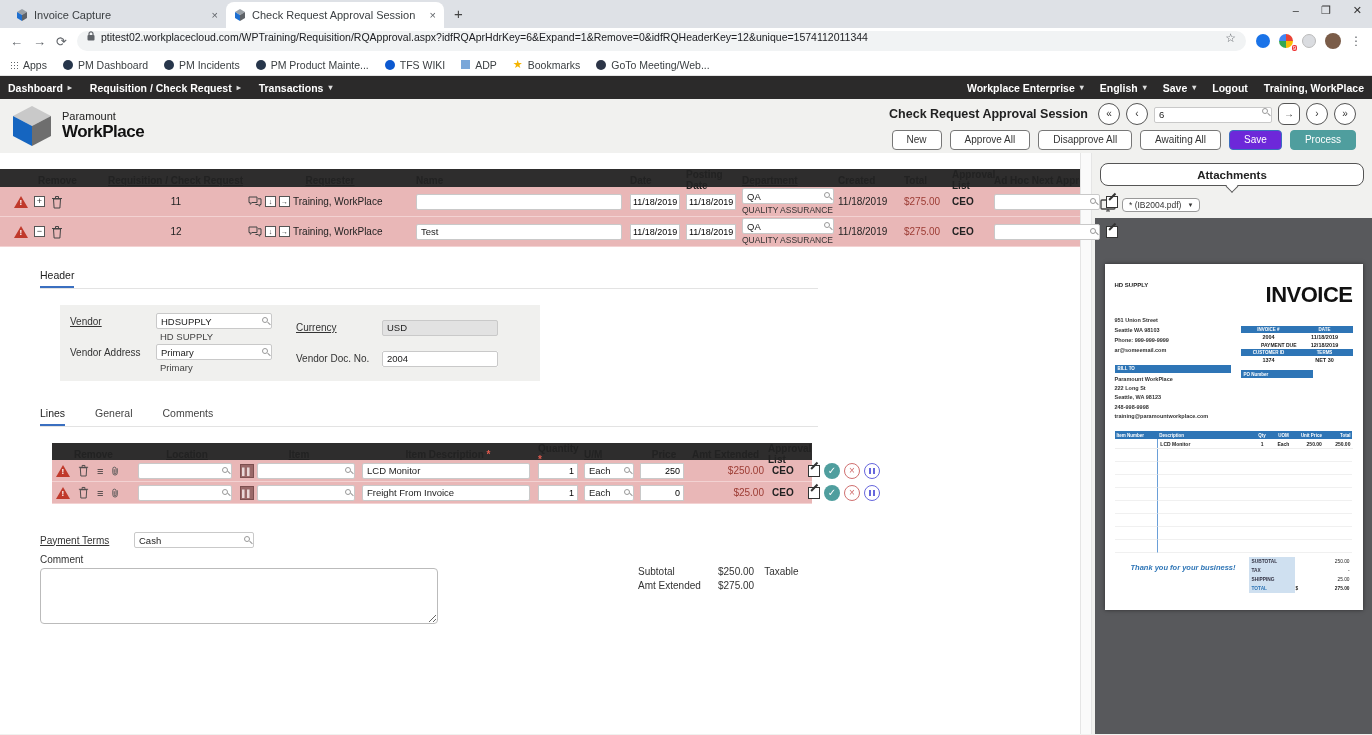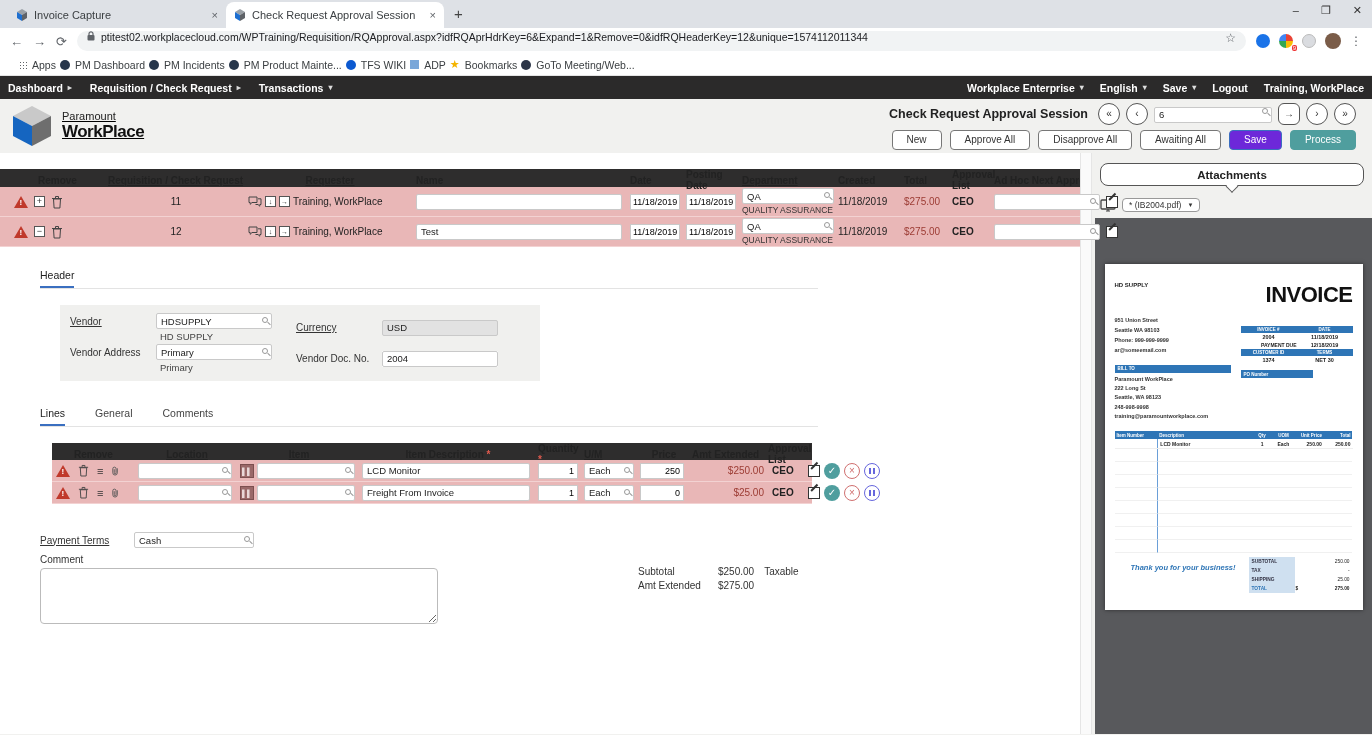--- a/index.html
+++ b/index.html
@@ -16,38 +16,38 @@
   .winctl { position:absolute; right:10px; top:4px; display:flex; gap:22px; font-size:11px; color:#333; }
   .toolbar { height:26px; background:#fff; display:flex; align-items:center; gap:10px; padding:0 10px; }
   .navbtn { color:#5f6368; font-size:13px; }
   .addressbar { flex:1; height:20px; background:#f1f3f4; border-radius:10px; display:flex; align-items:flex-start; gap:6px; padding:0 10px; font-size:10.5px; color:#202124; }
   .addressbar .spacer { flex:1; }
   .exticons { display:flex; align-items:center; gap:9px; }
   .dot { width:14px; height:14px; border-radius:50%; display:inline-block; position:relative; }
   .badge { position:absolute; right:-4px; bottom:-3px; background:#e33; color:#fff; font-size:6px; border-radius:2px; padding:0 1px; }
   .avatar { width:16px; height:16px; border-radius:50%; background:#7a5c48; }
   .kebab { color:#5f6368; font-size:12px; letter-spacing:0; }
-  .bookmarks { height:22px; background:#fff; border-bottom:1px solid #e4e4e4; display:flex; align-items:center; gap:4px; padding:0 19px; font-size:10.5px; color:#3c4043; }
+  .bookmarks { height:22px; background:#fff; border-bottom:1px solid #e4e4e4; display:flex; align-items:center; gap:16px; padding:0 10px; font-size:10.5px; color:#3c4043; }
   .bm { display:flex; align-items:center; gap:5px; }
   .grid9 { width:8px; height:8px; background:
     radial-gradient(circle,#5f6368 35%,transparent 36%); background-size:3px 3px; }
   .fava { width:10px; height:10px; border-radius:50%; }
   .sq { width:9px; height:9px; }
 
   
   .appnav { height:23px; background:#2b2a2a; color:#fff; display:flex; align-items:center; font-size:10.5px; font-weight:bold; padding:0 8px; gap:18px; }
   .appnav .it { display:flex; align-items:center; gap:5px; cursor:pointer; }
   .caret-r::after { content:"▸"; font-size:8px; color:#ddd; }
   .caret-d::after { content:"▾"; font-size:8px; color:#ddd; }
   .appnav .right { margin-left:auto; display:flex; gap:16px; align-items:center; }
 
   
   .appheader { height:54px; background:#f1f1ef; display:flex; align-items:center; padding:0 10px; }
   .brand { display:flex; align-items:center; gap:8px; }
-  .brand .txt { line-height:1.05;text-decoration:underline; }
+  .brand .txt { line-height:1.05; }
   .brand .t1 { font-size:11px; color:#222; }
   .brand .t2 { font-size:17px; color:#111; font-weight:bold; letter-spacing:-0.5px; }
   .hright { margin-left:auto; display:flex; flex-direction:column; align-items:flex-end; gap:5px; padding-right:6px; }
   .pagerrow { display:flex; align-items:center; gap:6px; }
   .pagetitle { font-size:12.5px; font-weight:bold; color:#222; margin-right:4px; }
   .cbtn { width:22px; height:22px; border:1px solid #555; border-radius:50%; background:#fff; font-size:10px; display:flex; align-items:center; justify-content:center; color:#333; cursor:pointer; }
   .cbtn.sqr { border-radius:6px; }
   .pagerfield { position:relative; width:118px; }
   .pagerfield input { width:100%; height:20px; border:1px solid #bbb; border-radius:3px; font-size:10px; padding:0 14px 0 5px; color:#333; }
   .btnrow { display:flex; gap:8px; }

